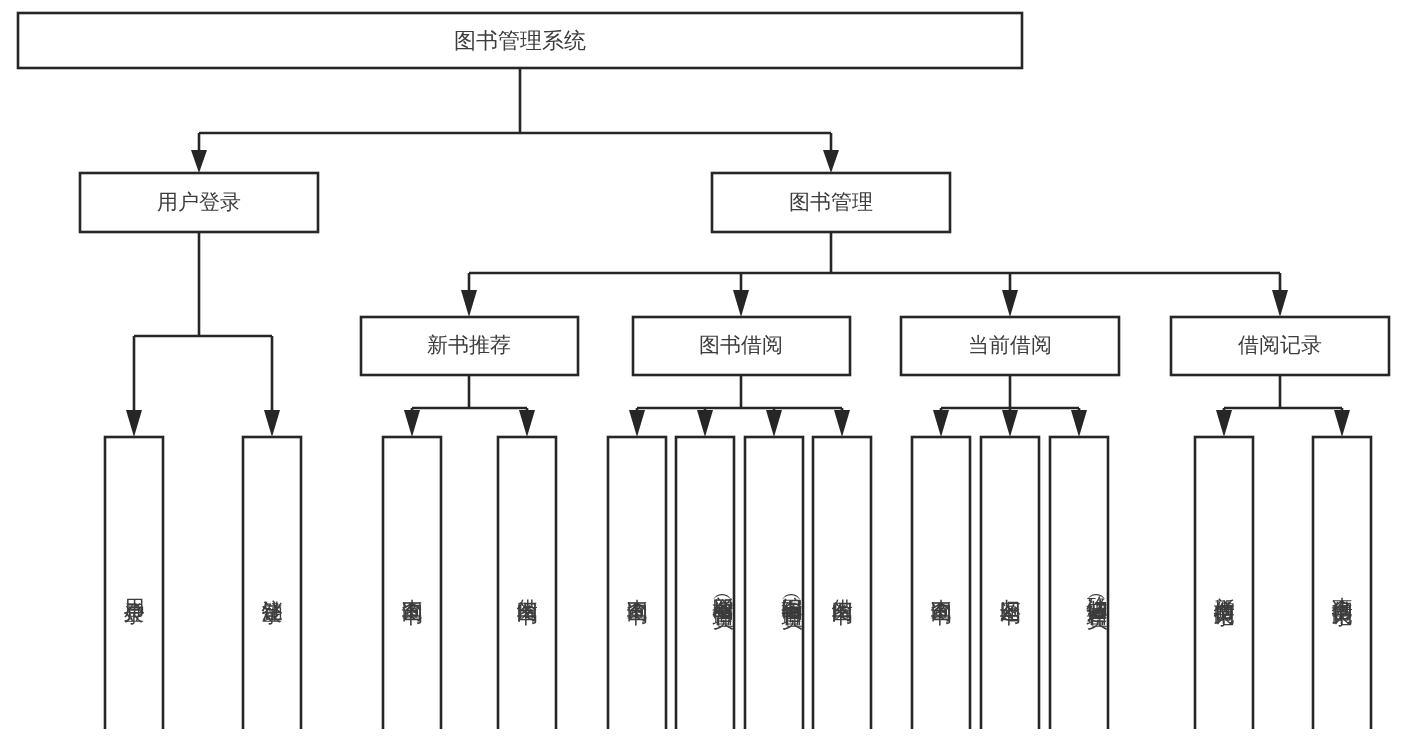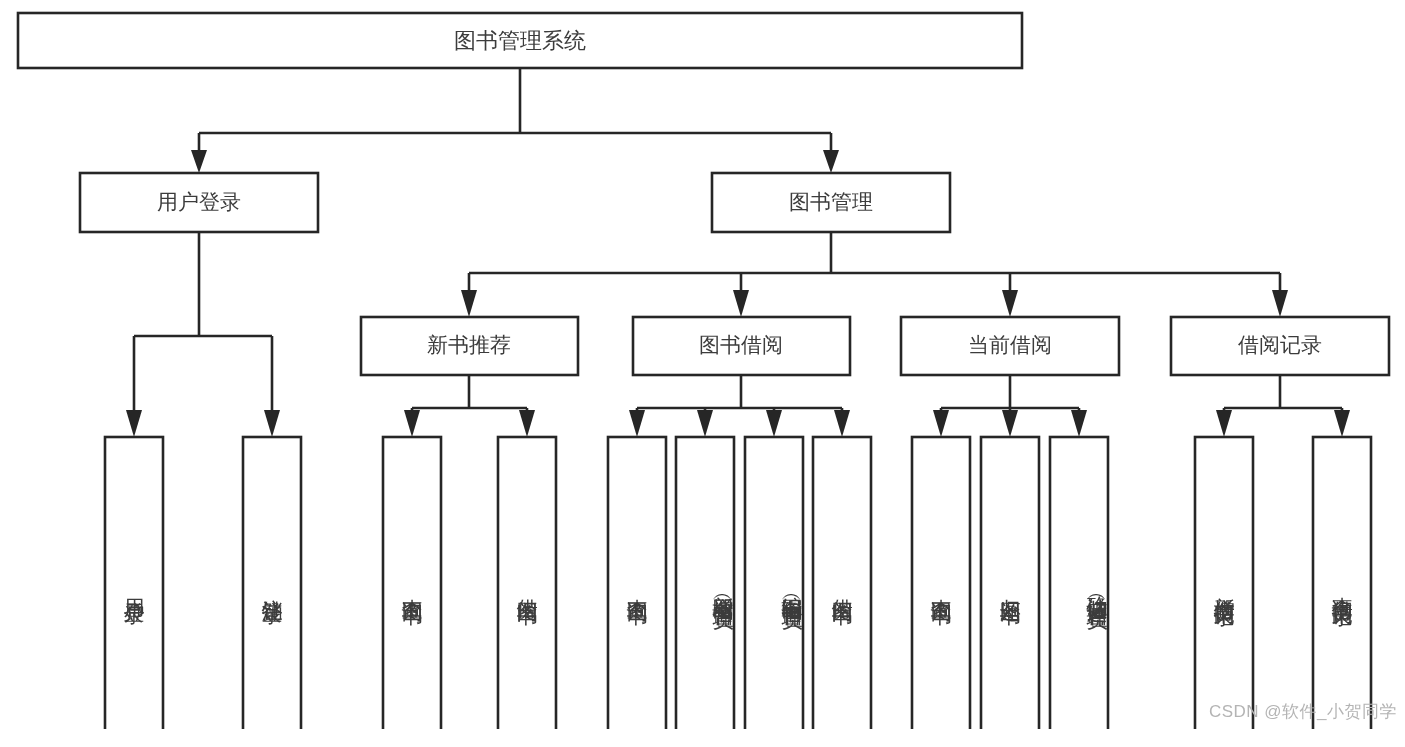--- a/index.html
+++ b/index.html
@@ -226,15 +226,14 @@
   <div class="vlabel" style="left:745px; top:437px; width:58px; height:298px; align-items:flex-start; padding-top:4px; box-sizing:border-box;">编辑图书（管理员）</div>
   <div class="vlabel" style="left:813px; top:437px; width:58px; height:298px;">借阅图书</div>
 
   <div class="vlabel" style="left:912px; top:437px; width:58px; height:298px;">查询图书</div>
   <div class="vlabel" style="left:981px; top:437px; width:58px; height:298px;">归还图书</div>
   <div class="vlabel" style="left:1050px; top:437px; width:58px; height:298px; align-items:flex-start; padding-top:4px; box-sizing:border-box;">确认归还（管理员）</div>
 
   <div class="vlabel" style="left:1195px; top:437px; width:58px; height:298px;">新增借阅记录</div>
   <div class="vlabel" style="left:1313px; top:437px; width:58px; height:298px;">查询借阅记录</div>
 
-  <div class="watermark">CSDN @软件_小贺同学</div>
 
 </div>
 
 </body></html>

